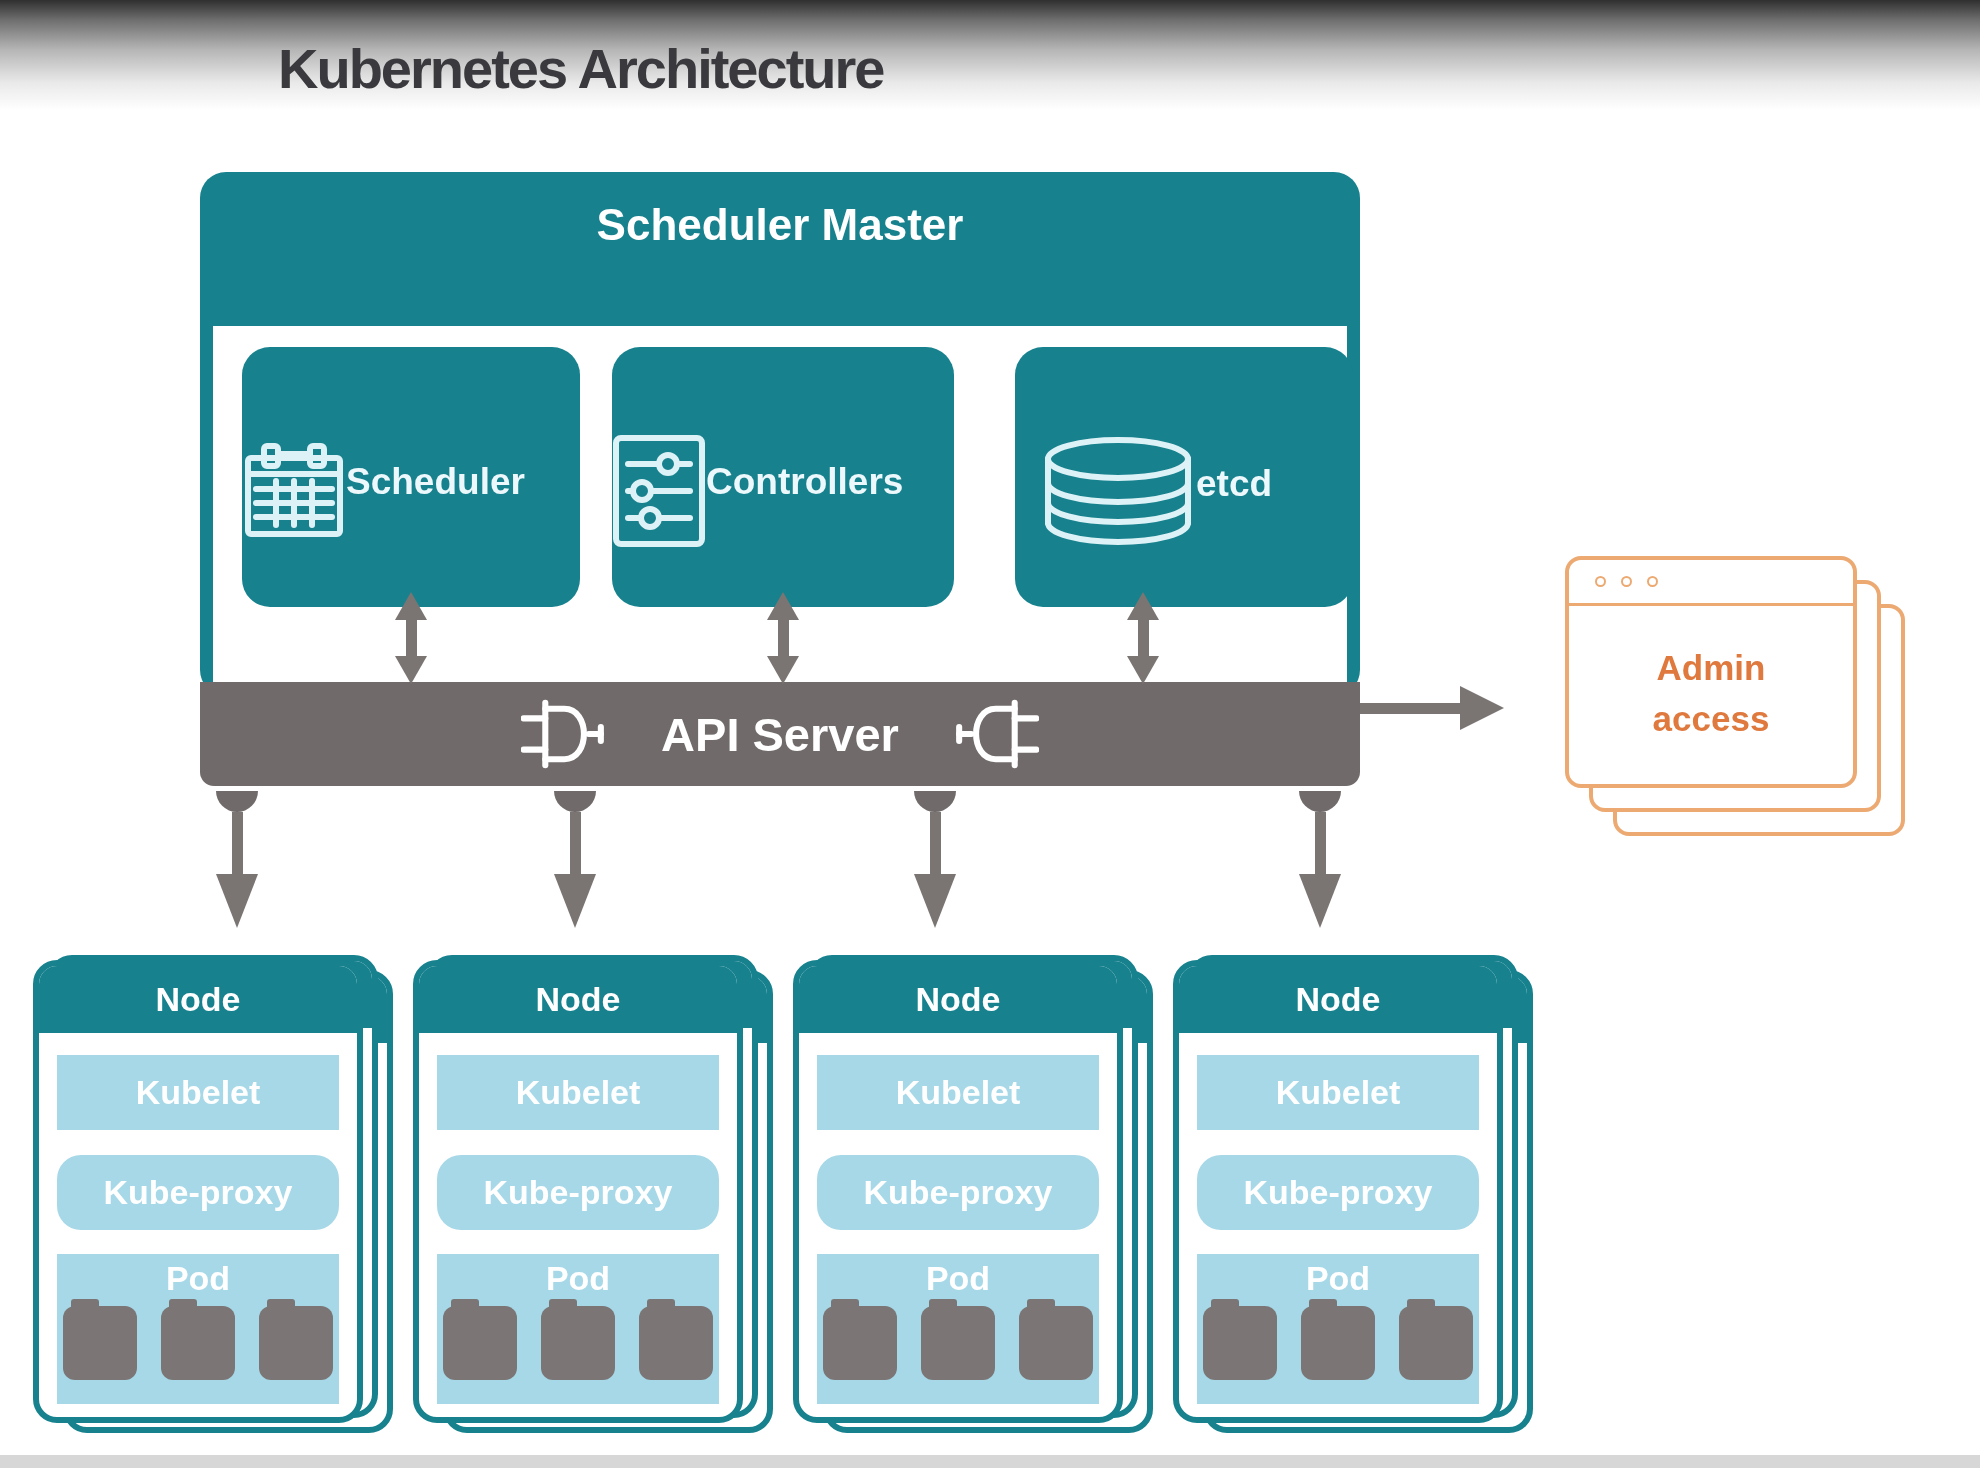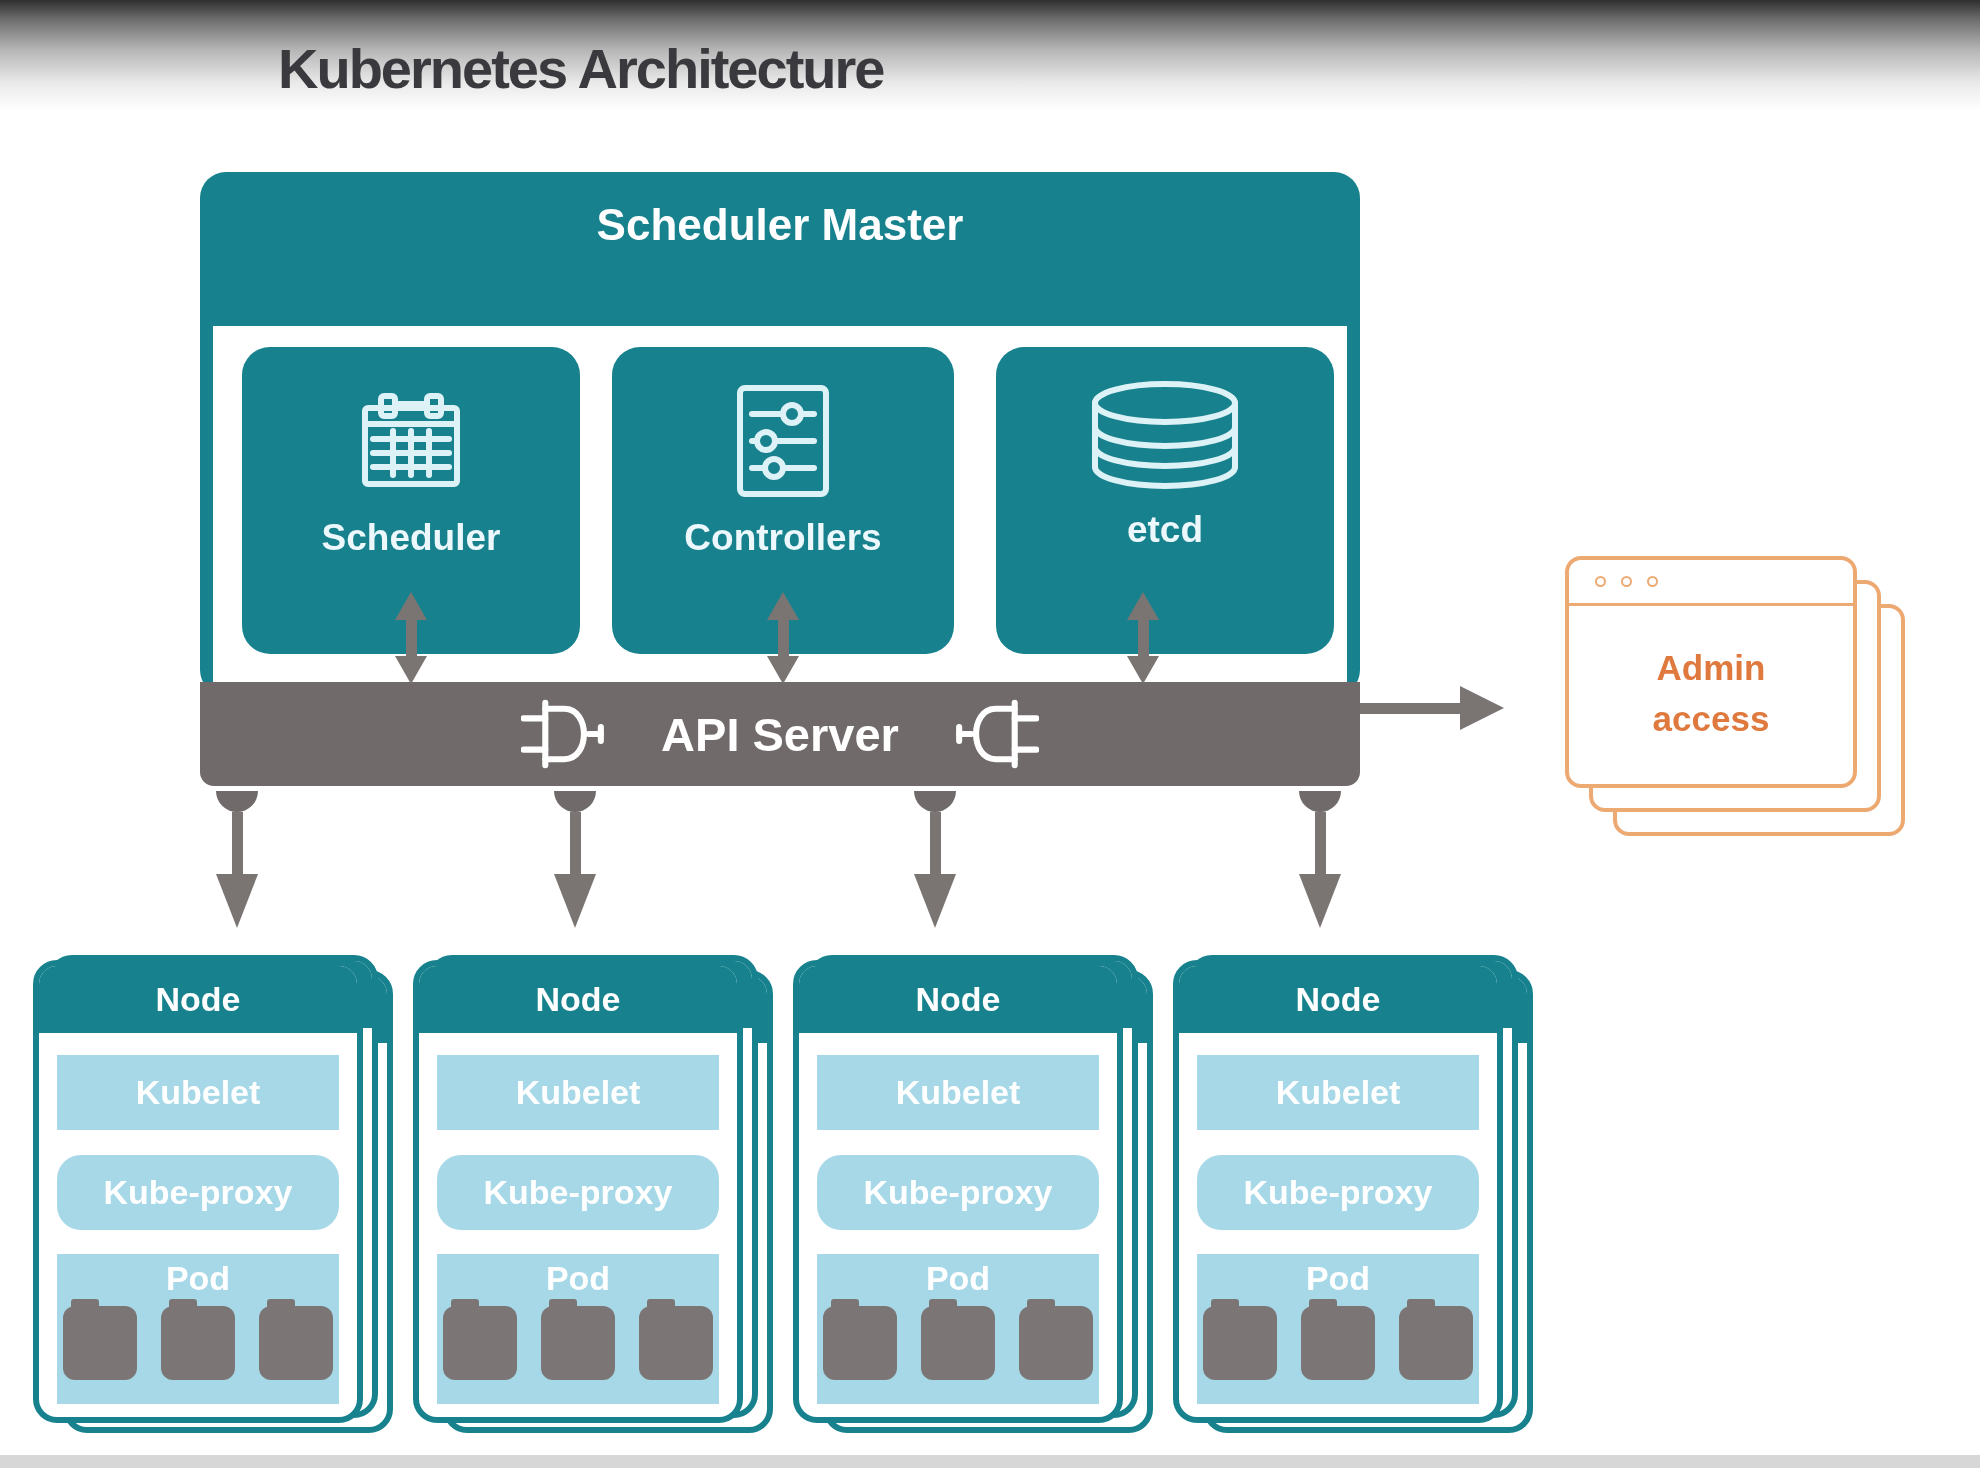--- a/index.html
+++ b/index.html
@@ -41,33 +41,33 @@
   }
   .master-title{
     position:absolute;left:0;top:28px;width:100%;
     text-align:center;color:#ffffff;font-size:44px;font-weight:bold;
   }
   .master-panel{
     position:absolute;left:13px;right:13px;top:154px;bottom:4px;
     background:#ffffff;
   }
   .component{
-    position:absolute;top:21px;height:307px;border-radius:28px;
+    position:absolute;top:21px;height:260px;border-radius:28px;
     background:var(--teal);
-    display:flex;flex-direction:column;align-items:center;
+    display:flex;flex-direction:row;align-items:center;
   }
   .component .icon-slot{
     height:132px;margin-top:28px;display:flex;align-items:center;justify-content:center;
   }
   .component .comp-label{
     margin-top:10px;color:#ecf8fb;font-size:37px;font-weight:bold;
   }
   .comp-scheduler{left:29px;width:338px;}
   .comp-controllers{left:399px;width:342px;}
-  .comp-etcd{left:783px;width:338px;}
+  .comp-etcd{left:802px;width:338px;padding-left:25px;}
   .comp-etcd .icon-slot{height:120px;}
   .comp-etcd .comp-label{margin-top:14px;}
   
   .biarrow{
     position:absolute;top:592px;width:44px;
     display:flex;flex-direction:column;align-items:center;z-index:5;
   }
   .biarrow .head-up{
     width:0;height:0;border-left:16px solid transparent;border-right:16px solid transparent;
     border-bottom:28px solid var(--arrowgray);

